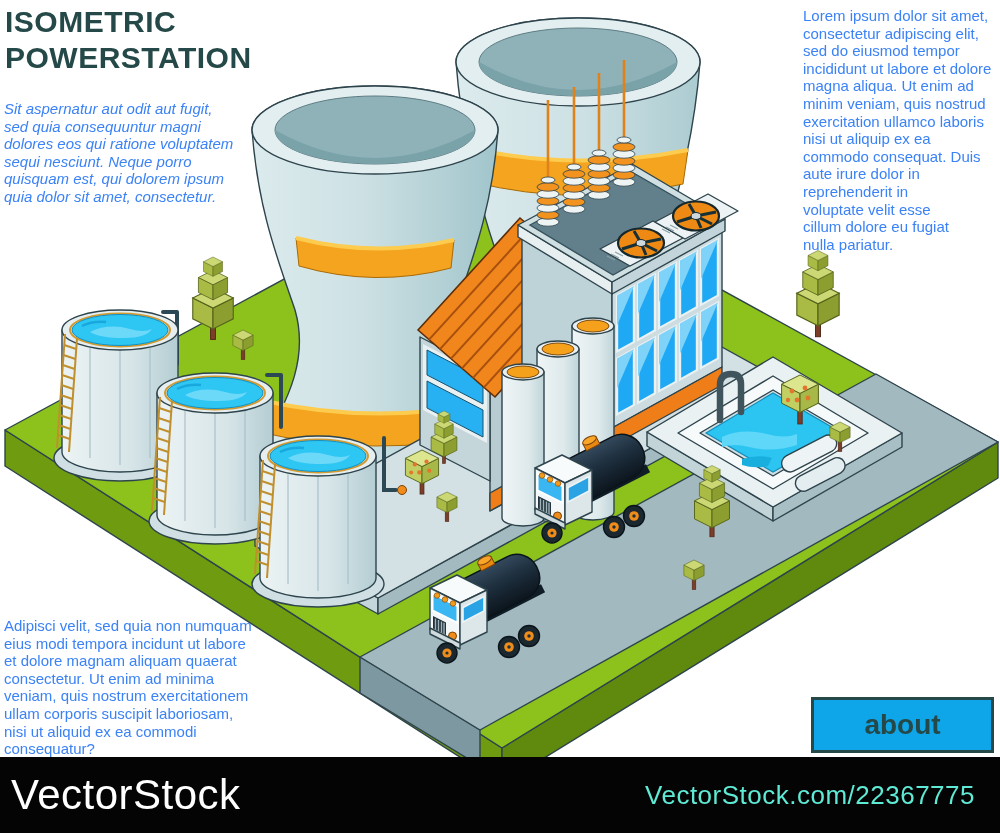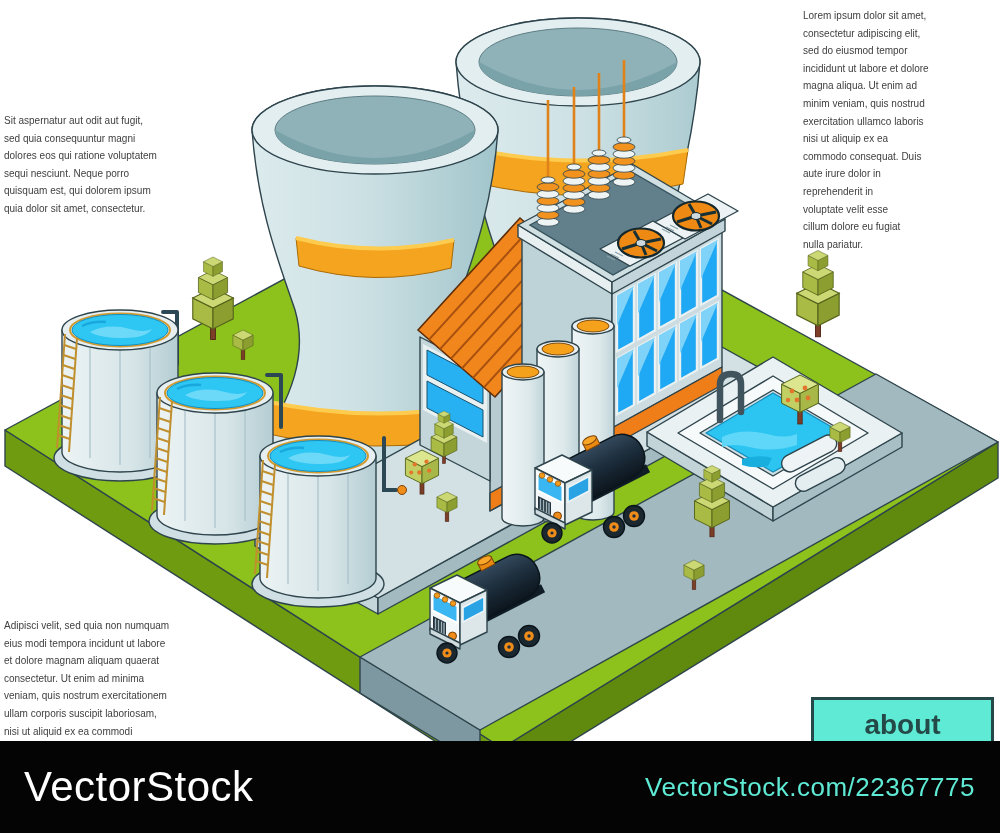--- a/index.html
+++ b/index.html
@@ -1,31 +1,31 @@
 <!DOCTYPE html>
 <html><head>
 <meta charset="utf-8">
 <style>
   html,body{margin:0;padding:0;background:#ffffff;}
   #page{position:relative;width:1000px;height:833px;background:#fff;overflow:hidden;
         font-family:"Liberation Sans",sans-serif;}
   #art{position:absolute;left:0;top:0;}
-  .txt{position:absolute;white-space:pre-line;color:#404040;font-size:10px;line-height:17.6px;}
+  .txt{position:absolute;white-space:pre-line;color:#3b82f6;font-size:15px;line-height:17.6px;}
   #title{position:absolute;left:5px;top:4px;white-space:pre-line;color:#254948;
          font-size:30px;line-height:36px;font-weight:bold;letter-spacing:.5px;}
-  #para-top-left{left:4px;top:112px;width:270px;}
+  #para-top-left{left:4px;top:100px;width:270px;font-style:italic;}
   #para-top-right{left:803px;top:7px;width:197px;}
   #para-bottom-left{left:4px;top:617px;width:280px;}
   #about-btn{position:absolute;left:811px;top:697px;width:183px;height:56px;
-             background:#5eead4;border:3px solid #254948;color:#254948;
+             background:#0ea5e9;border:3px solid #254948;color:#254948;
              font-family:"Liberation Sans",sans-serif;font-size:28px;font-weight:bold;
              display:flex;align-items:center;justify-content:center;cursor:pointer;box-sizing:border-box;}
-  #wm-bar{position:absolute;left:0;bottom:0;width:1000px;height:92px;background:#040404;
+  #wm-bar{position:absolute;left:0;bottom:0;width:1000px;height:76px;background:#040404;
           display:flex;align-items:center;justify-content:space-between;box-sizing:border-box;
-          padding:0 25px 0 24px;}
+          padding:0 25px 0 11px;}
   #wm-brand{color:#fff;font-size:42px;letter-spacing:.5px;}
   #wm-url{color:#5eead4;font-size:26px;letter-spacing:.5px;}
   svg .o{stroke:#2e444c;stroke-width:1.4;stroke-linejoin:round;}
 </style>
 </head>
 <body>
 
 <div id="page">
 
 <svg id="art" width="1000" height="833" viewBox="0 0 1000 833">
@@ -345,20 +345,22 @@
     <use href="#treeApple" transform="translate(800,375)"></use>
     <use href="#treeSmall" transform="translate(840,422)"></use>
     <use href="#treeTall" transform="translate(712,475) scale(0.95)"></use>
     <use href="#treeSmall" transform="translate(694,560)"></use>
   </g>
 
   <use href="#truck" transform="translate(535,430)"></use>
   <use href="#truck" transform="translate(430,550)"></use>
 </svg>
 
+  <div id="title">ISOMETRIC
+POWERSTATION</div>
   <div class="txt" id="para-top-left">Sit aspernatur aut odit aut fugit,
 sed quia consequuntur magni
 dolores eos qui ratione voluptatem
 sequi nesciunt. Neque porro
 quisquam est, qui dolorem ipsum
 quia dolor sit amet, consectetur.</div>
   <div class="txt" id="para-top-right">Lorem ipsum dolor sit amet,
 consectetur adipiscing elit,
 sed do eiusmod tempor
 incididunt ut labore et dolore

